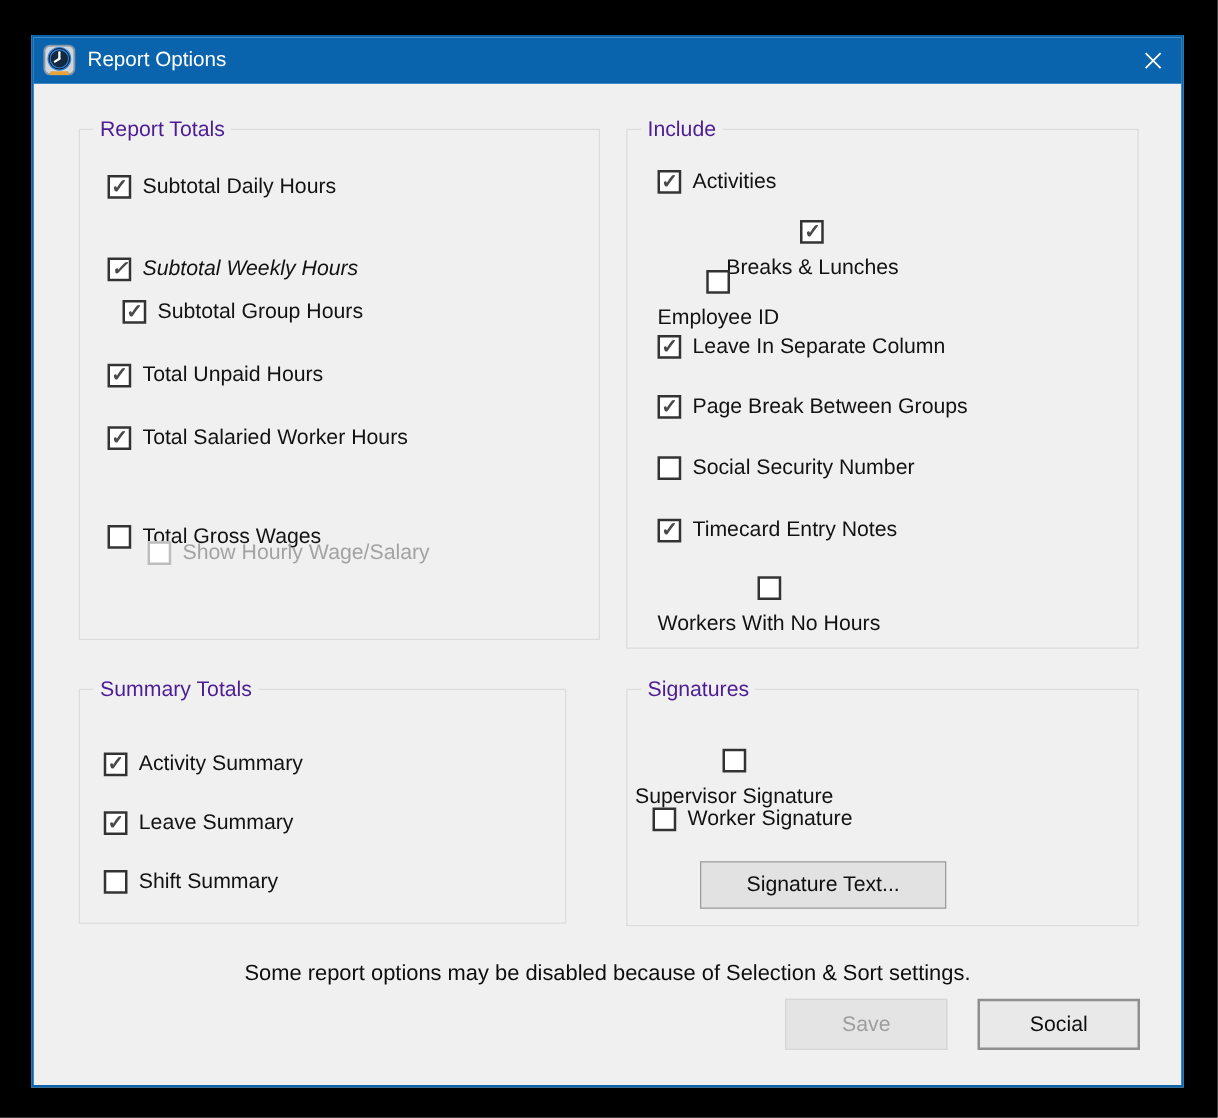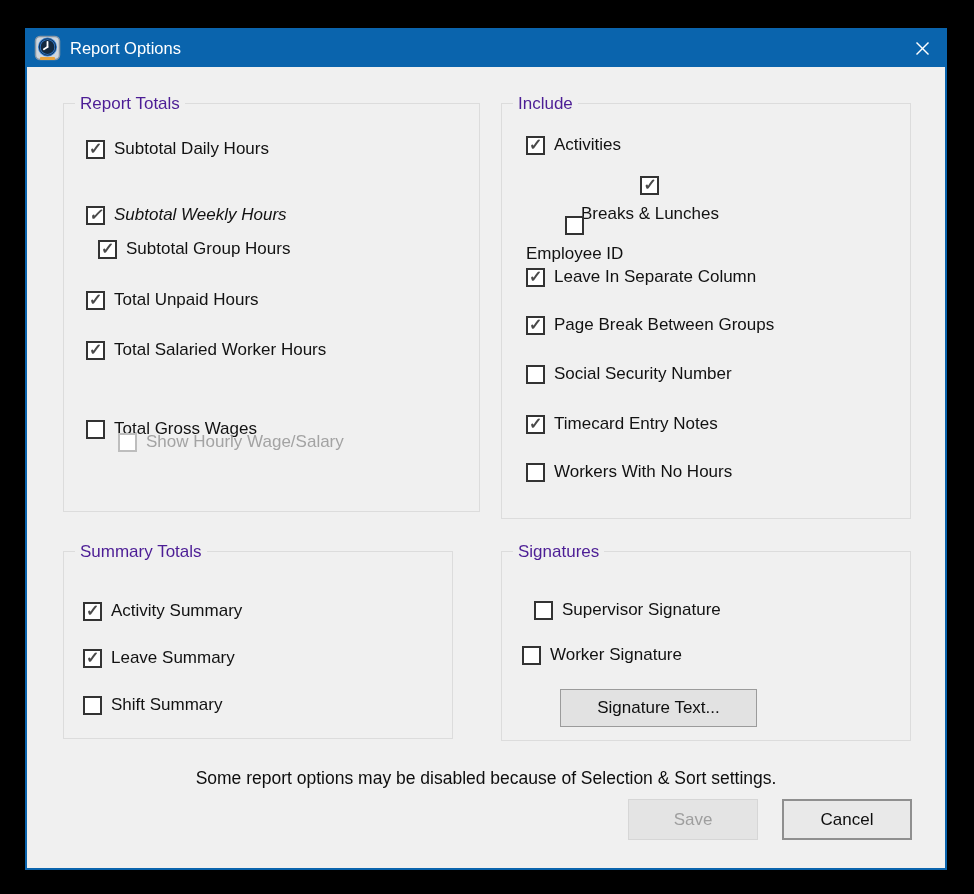--- a/index.html
+++ b/index.html
@@ -116,21 +116,21 @@
       <span class="lbl">Page Break Between Groups</span>
     </div>
     <div class="row" style="left:24px;top:259px;">
       <span class="cb" data-checked="false"></span>
       <span class="lbl">Social Security Number</span>
     </div>
     <div class="row" style="left:24px;top:309px;">
       <span class="cb" data-checked="true"></span>
       <span class="lbl">Timecard Entry Notes</span>
     </div>
-    <div class="row" style="left:24px;top:357px;">
+    <div class="row" style="left:24px;top:357px;flex-direction:column;">
       <span class="cb" data-checked="false"></span>
       <span class="lbl">Workers With No Hours</span>
     </div>
   </div>
 
   <div class="group" style="left:36px;top:521px;width:390px;height:188px;">
     <span class="group-title">Summary Totals</span>
     <div class="row" style="left:19px;top:48px;">
       <span class="cb" data-checked="true"></span>
       <span class="lbl">Activity Summary</span>
@@ -140,28 +140,28 @@
       <span class="lbl">Leave Summary</span>
     </div>
     <div class="row" style="left:19px;top:142px;">
       <span class="cb" data-checked="false"></span>
       <span class="lbl">Shift Summary</span>
     </div>
   </div>
 
   <div class="group" style="left:474px;top:521px;width:410px;height:190px;padding-left:28px;">
     <span class="group-title">Signatures</span>
-    <div class="row" style="left:32px;top:47px;">
+    <div class="row" style="left:6px;top:47px;flex-direction:column;">
       <span class="cb" data-checked="false"></span>
       <span class="lbl">Supervisor Signature</span>
     </div>
     <div class="row" style="left:20px;top:92px;">
       <span class="cb" data-checked="false"></span>
       <span class="lbl">Worker Signature</span>
     </div>
     <div class="btn sig">Signature Text...</div>
   </div>
 
   <div class="note">Some report options may be disabled because of Selection &amp; Sort settings.</div>
   <div class="btn save">Save</div>
-  <div class="btn cancel">Cancel</div>
+  <div class="btn cancel">Social</div>
 
 </div>
 
 </body></html>

